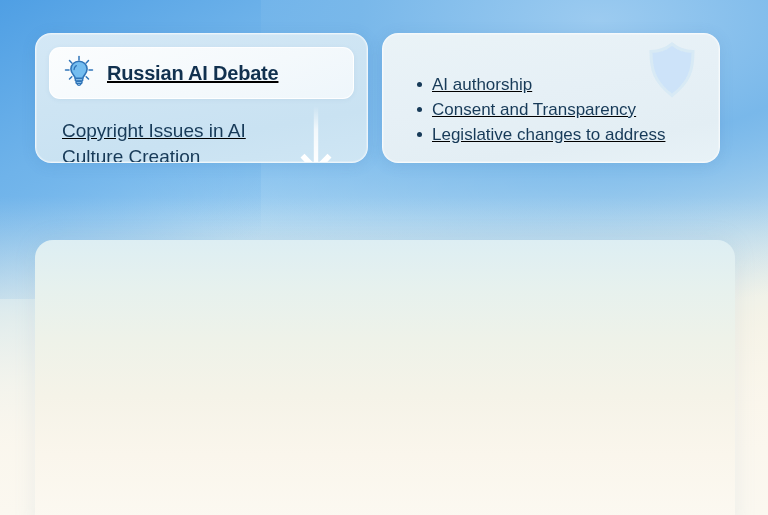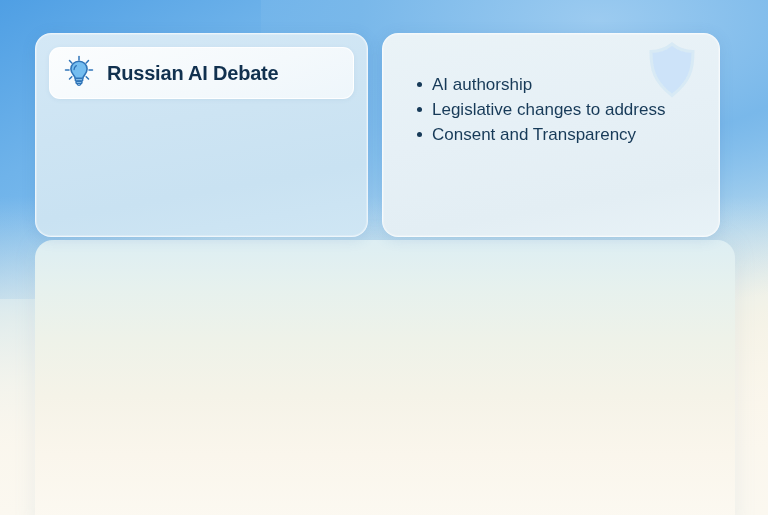--- a/index.html
+++ b/index.html
@@ -30,22 +30,22 @@
   
   .lower-panel{
     position:absolute;left:35px;top:240px;width:700px;height:290px;
     border-radius:18px 18px 0 0;
     background:linear-gradient(180deg,#ddeef3 0%, #e6f1ee 16%, #eef2e9 34%, #f5f3e8 54%, #faf6ec 74%, #fcf9f2 100%);
     box-shadow:0 -1px 22px rgba(120,160,190,0.13);
   }
 
   
   .cards{
-    position:absolute;left:35px;top:33px;width:700px;height:204px;
-    display:flex;gap:14px;
+    position:absolute;left:35px;top:33px;width:700px;height:130px;
+    display:flex;gap:14px;text-decoration:underline;
   }
   .card{
     position:relative;
     border-radius:16px;
     padding:13px 13px 0 13px;
     box-sizing:border-box;
     overflow:hidden;
     border:1px solid rgba(255,255,255,0.62);
     box-shadow:0 2px 14px rgba(60,120,180,0.16), 0 0 0 1px rgba(255,255,255,0.25) inset;
   }
@@ -133,30 +133,47 @@
             <path d="M15 6.2c-4.6 0-8.1 3.5-8.1 7.9 0 3 1.6 5 2.9 6.5 .8 .9 1.2 1.6 1.3 2.6h7.8c.1-1 .5-1.7 1.3-2.6 1.3-1.5 2.9-3.5 2.9-6.5 0-4.4-3.5-7.9-8.1-7.9z" fill="#74bdf0" stroke="#2f74b8" stroke-width="1.6"></path>
             <path d="M12.3 10.6c-1.4 1-2.2 2.4-2.2 4" fill="none" stroke="#2f74b8" stroke-width="1.3" stroke-linecap="round"></path>
             <rect x="11.2" y="23.6" width="7.6" height="2.4" rx="1.1" fill="#9fd2f4" stroke="#2f74b8" stroke-width="1.4"></rect>
             <rect x="12" y="26.2" width="6" height="2.3" rx="1.1" fill="#9fd2f4" stroke="#2f74b8" stroke-width="1.4"></rect>
             <path d="M13 28.8c.5 1.1 1.2 1.6 2 1.6s1.5-.5 2-1.6" fill="none" stroke="#2f74b8" stroke-width="1.4" stroke-linecap="round"></path>
           </svg>
         </span>
         <span class="card-title">Russian AI Debate</span>
       </div>
 
+      <div class="card-body">
+        <div class="body-text">Copyright Issues in AI Culture Creation</div>
+
+        <span class="down-arrow">
+          <svg width="44" height="78" viewBox="0 0 44 78">
+            <defs>
+              <linearGradient id="arrGrad" x1="0" y1="0" x2="0" y2="1">
+                <stop offset="0%" stop-color="#ffffff" stop-opacity="0"></stop>
+                <stop offset="40%" stop-color="#ffffff" stop-opacity="0.75"></stop>
+                <stop offset="100%" stop-color="#ffffff" stop-opacity="1"></stop>
+              </linearGradient>
+            </defs>
+            <rect x="19.8" y="2" width="4.4" height="58" fill="url(#arrGrad)"></rect>
+            <path d="M22 70 L6.5 53.5 L10.5 49.8 L22 61.5 L33.5 49.8 L37.5 53.5 Z" fill="#ffffff"></path>
+          </svg>
+        </span>
+      </div>
     </div>
 
     <div class="card card-right">
 
 
       <div class="card-body">
         <ul class="bullets">
           <li>AI authorship</li>
+          <li>Consent and Transparency</li>
           <li>Legislative changes to address</li>
-          <li>Consent and Transparency</li>
         </ul>
 
         <span class="shield-deco">
           <svg width="52" height="58" viewBox="0 0 52 58">
             <path d="M26 3 C18 9.5 10.5 10.5 5 10.5 c0 18 3 30 21 44 18-14 21-26 21-44 -5.5 0-13-1-21-7.5z" fill="#c3defa" fill-opacity="0.75" stroke="#d7e9f5" stroke-width="3"></path>
           </svg>
         </span>
       </div>
     </div>
 

